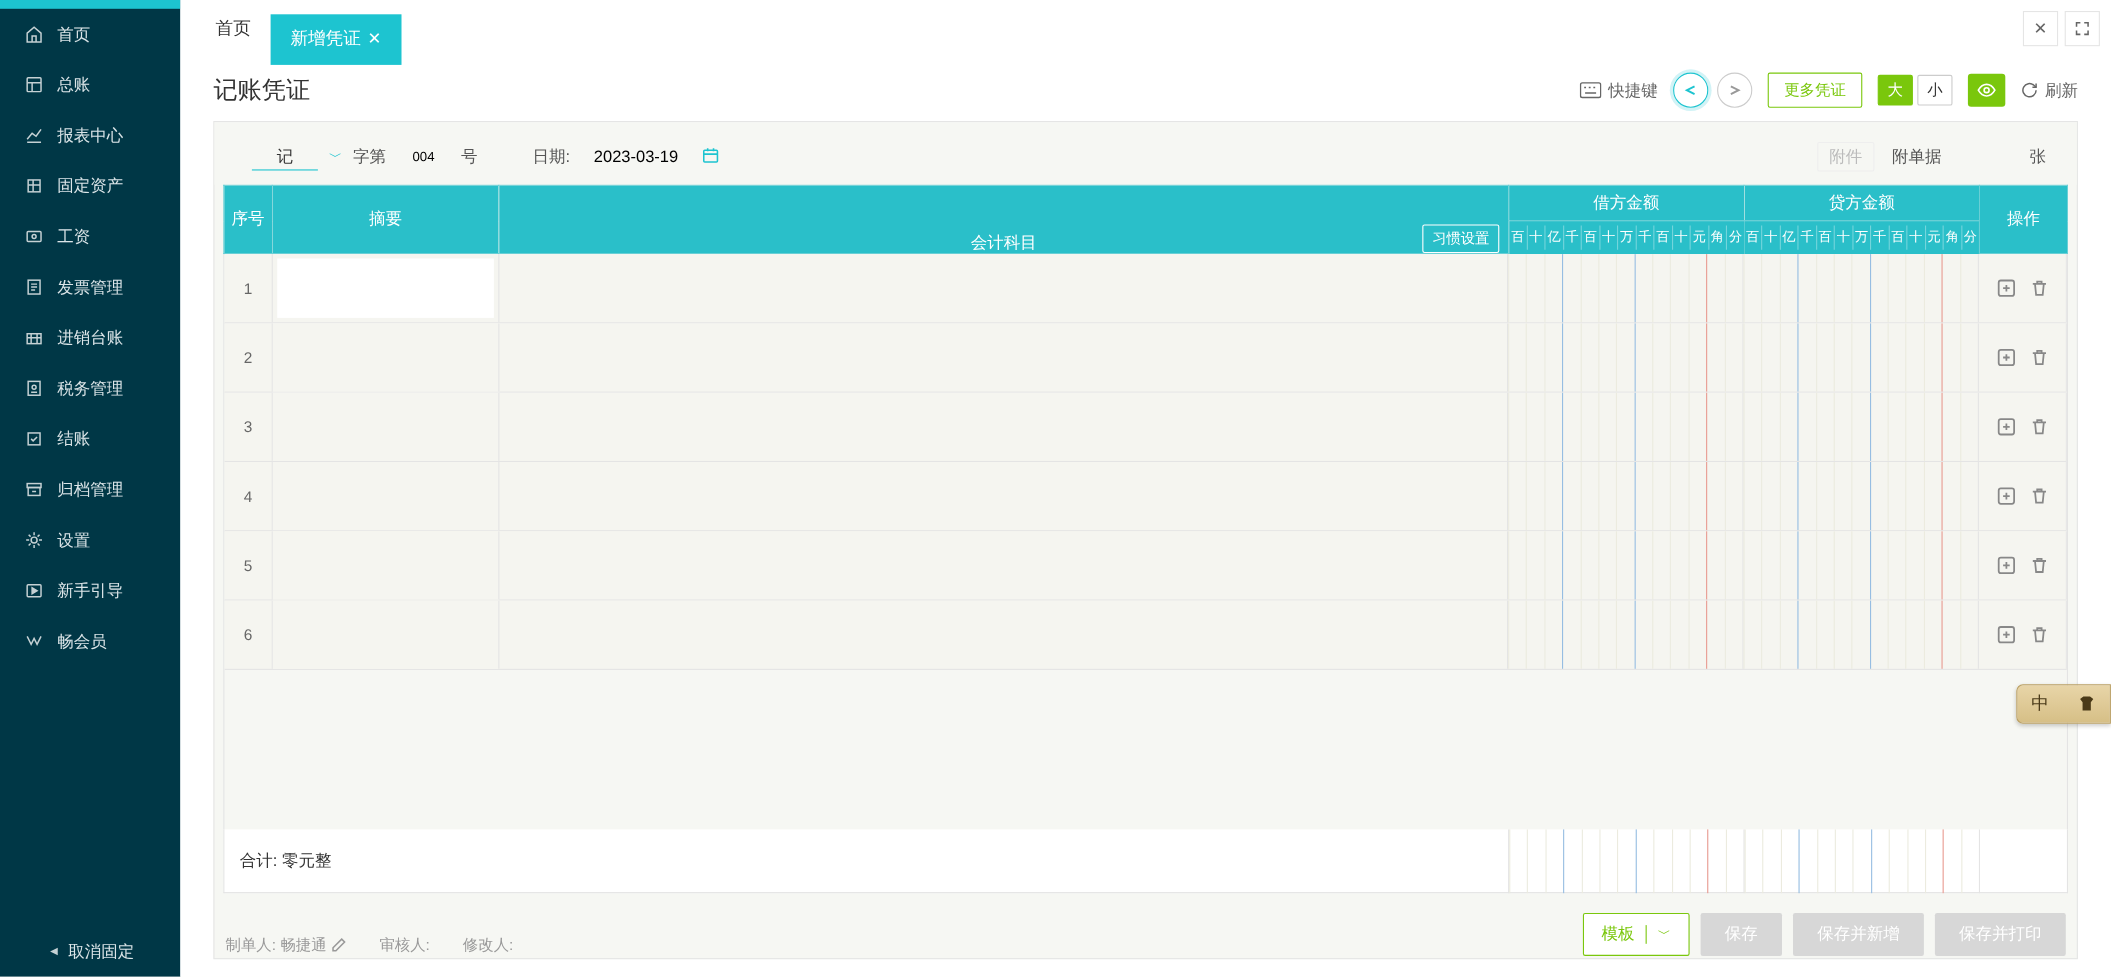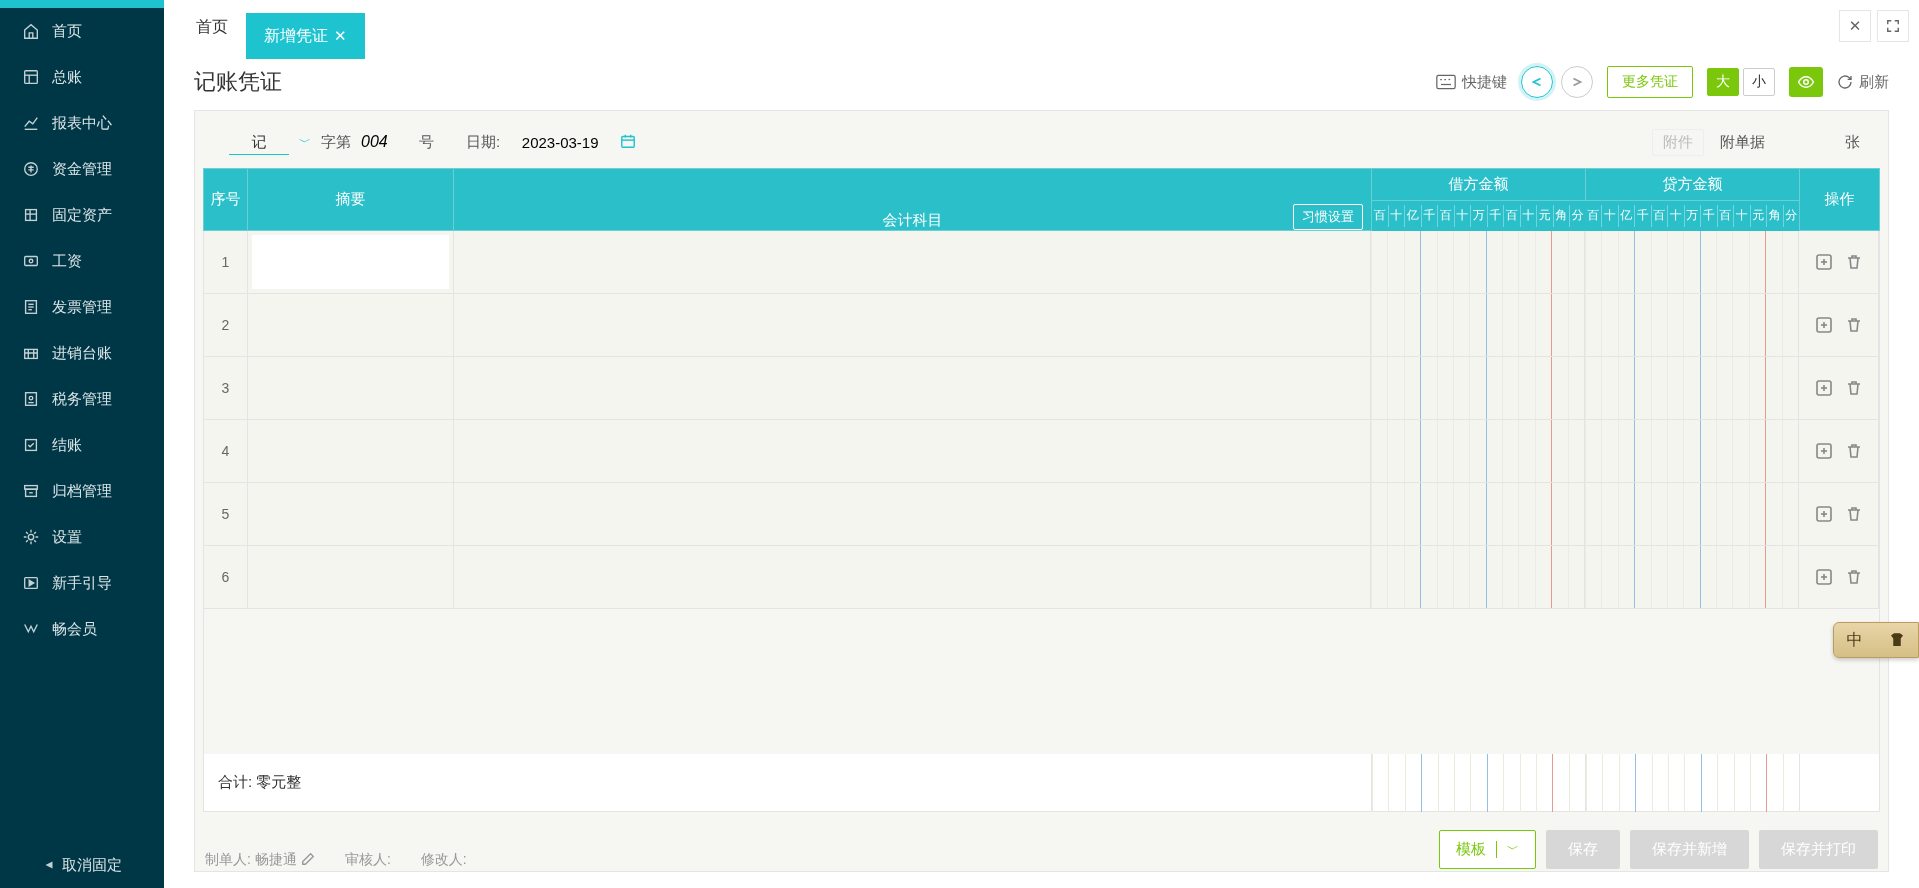--- a/index.html
+++ b/index.html
@@ -45,21 +45,21 @@
 .eye-btn svg{ width:18px; height:18px; stroke:#fff; fill:none; stroke-width:2;}
 .refresh { display:flex; align-items:center; gap:6px; color:#666; cursor:pointer; font-size:15px;}
 .refresh svg{width:16px;height:16px;stroke:#666;fill:none;stroke-width:2;}
 
 
 .work { flex:1; margin: 4px 30px 16px 30px; border:1px solid #e5e5e5; display:flex; flex-direction:column; min-height:0; background:#f6f7f3;}
 .meta-row { display:flex; align-items:center; padding:18px 28px 12px 34px; font-size:15px; color:#555; background:#f6f7f3;}
 .meta-seg { display:flex; align-items:center; gap:10px;}
 .type-in { width:60px; border:none; border-bottom:1px solid #1dc4d0; background:transparent; text-align:center; font-size:15px; padding:3px 0; color:#333;}
 .chev { color:#1dc4d0; font-size:12px;}
-.num-in { width:48px; border:none; border-bottom:1px solid transparent; background:transparent; font-size:16px;font-style:italic;}
+.num-in { width:48px; border:none; border-bottom:1px solid transparent; background:transparent; text-align:center; font-size:12px;}
 .date-in { border:none; background:transparent; font-size:15px; width:100px; text-align:center;}
 .cal-icon { color:#1dc4d0;}
 .cal-icon svg{width:16px;height:16px;stroke:#1dc4d0;fill:none;stroke-width:1.6;}
 .meta-right { margin-left:auto; display:flex; align-items:center; gap:16px;}
 .att-label { color:#bbb; border:1px solid #eee; padding:3px 10px; border-radius:2px;text-align:center;}
 .att-input { width:48px; border:none; background:transparent; border-bottom:1px solid transparent;}
 .att-unit { color:#555;}
 
 
 .tbl-wrap { flex:1; margin:0 8px; display:flex; flex-direction:column; min-height:0; position:relative;}
@@ -146,29 +146,20 @@
             <svg viewBox="0 0 20 20">
               <polyline points="3,14 8,8 12,11 17,4"></polyline>
               <line x1="3" y1="17" x2="17" y2="17"></line>
             </svg>
           </span>
           <span class="nav-label">报表中心</span>
         </div>
         <div class="nav-item">
           <span class="nav-icon">
             <svg viewBox="0 0 20 20">
-              <circle cx="10" cy="10" r="7"></circle>
-              <path d="M7 8h6M7 11h6M10 6v8"></path>
-            </svg>
-          </span>
-          <span class="nav-label">资金管理</span>
-        </div>
-        <div class="nav-item">
-          <span class="nav-icon">
-            <svg viewBox="0 0 20 20">
               <rect x="4" y="4" width="12" height="12"></rect>
               <line x1="4" y1="9" x2="16" y2="9"></line>
               <line x1="9" y1="4" x2="9" y2="16"></line>
             </svg>
           </span>
           <span class="nav-label">固定资产</span>
         </div>
         <div class="nav-item">
           <span class="nav-icon">
             <svg viewBox="0 0 20 20">
@@ -327,21 +318,21 @@
 
     <div class="work">
       <div class="meta-row">
         <div class="meta-seg">
           <input class="type-in" value="记" style="">
           <span class="chev">﹀</span>
           <span>字第</span>
           <input class="num-in" value="004" style="">
           <span>号</span>
         </div>
-        <div class="meta-seg" style="margin-left:32px;">
+        <div class="meta-seg" style="margin-left:50px;">
           <span>日期:</span>
           <input class="date-in" value="2023-03-19" style="">
           <span class="cal-icon">
             <svg viewBox="0 0 18 18">
                 <rect x="2" y="4" width="14" height="12" rx="1"></rect>
                 <line x1="2" y1="8" x2="16" y2="8"></line>
                 <line x1="6" y1="2" x2="6" y2="5"></line>
                 <line x1="12" y1="2" x2="12" y2="5"></line>
               </svg>
           </span>

